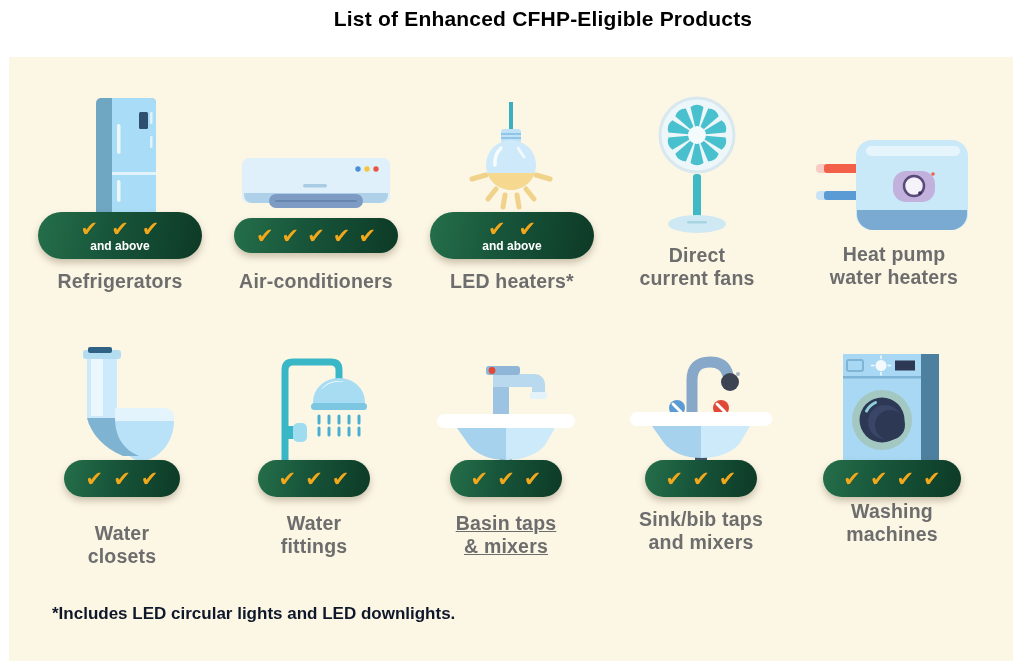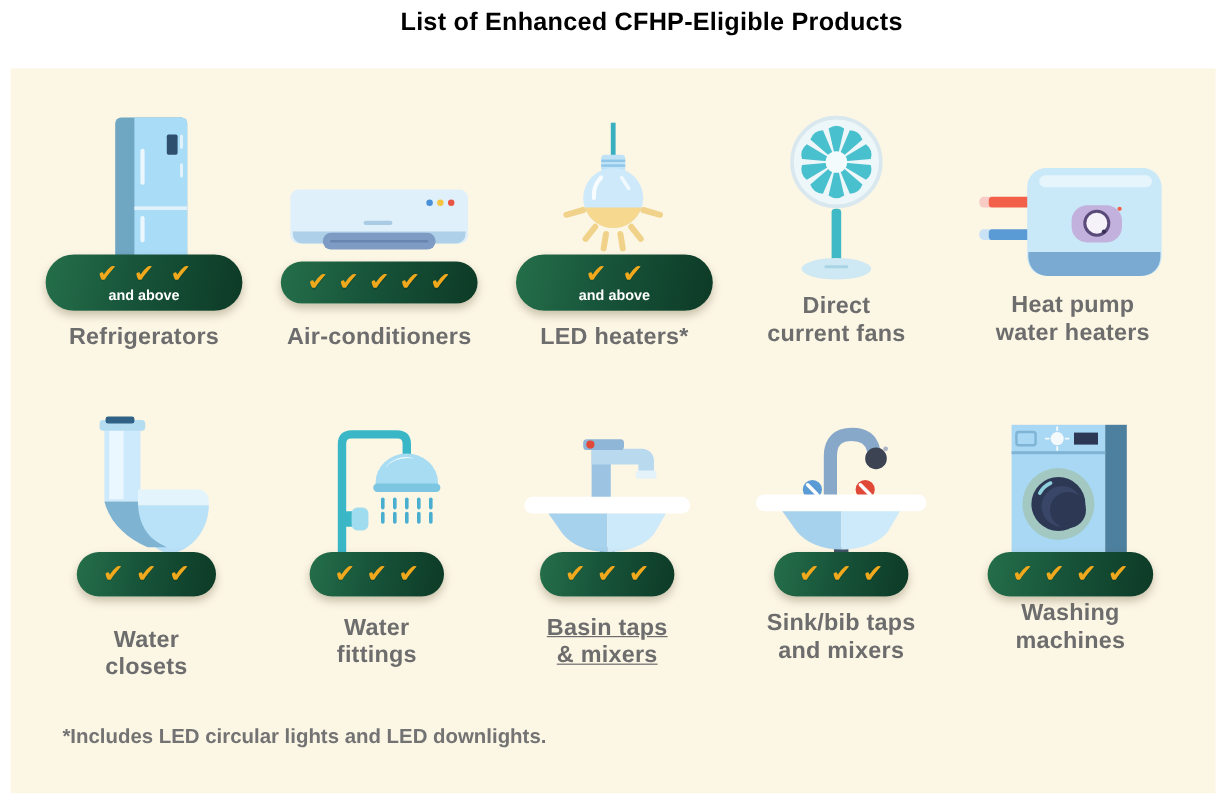--- a/index.html
+++ b/index.html
@@ -12,21 +12,21 @@
   .iconbox{display:flex;align-items:flex-end;justify-content:center;width:100%;}
   .badge{position:relative;z-index:3;display:flex;flex-direction:column;align-items:center;
          justify-content:center;border-radius:24px;
          background:linear-gradient(100deg,#256f4a 0%,#17543a 45%,#0d3a26 100%);
          box-shadow:0 4px 7px rgba(110,95,60,.35);}
   .checks{color:#f0a91c;font-weight:bold;font-size:21px;line-height:1;
           text-shadow:0 1px 0 rgba(0,0,0,.15);}
   .and-above{color:#ffffff;font-weight:bold;font-size:12px;line-height:1.15;margin-top:1px;}
   .plabel{margin-top:11px;color:#6d6d6d;font-weight:bold;font-size:19.5px;line-height:1.2;
           white-space:pre-line;text-align:center;letter-spacing:0.2px;}
-  .footnote{position:absolute;left:52px;top:604px;color:#737373;font-weight:bold;font-size:17px;}
+  .footnote{position:absolute;left:52px;top:604px;color:#0f172a;font-weight:bold;font-size:17px;}
   svg{display:block;}
 </style>
 </head>
 <body>
 
 <div class="stage">
   <div class="title">List of Enhanced CFHP-Eligible Products</div>
   <div class="panel"></div>
 
   <div class="cell" style="left:25px;top:95px;">

